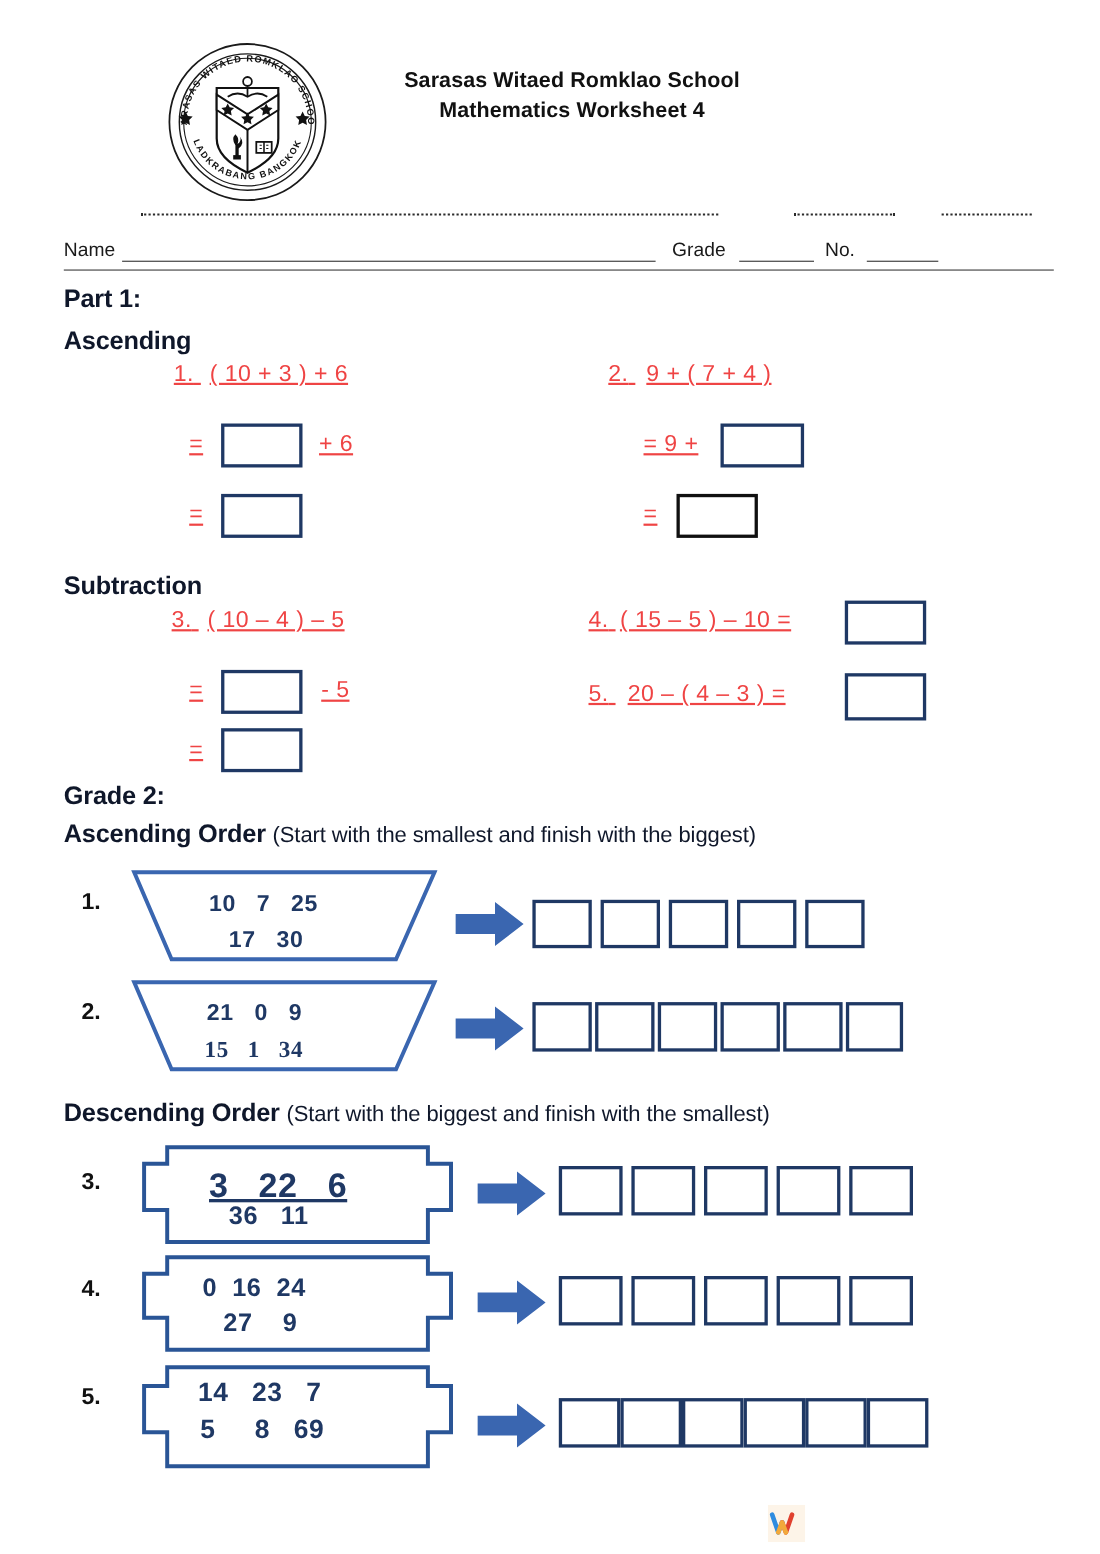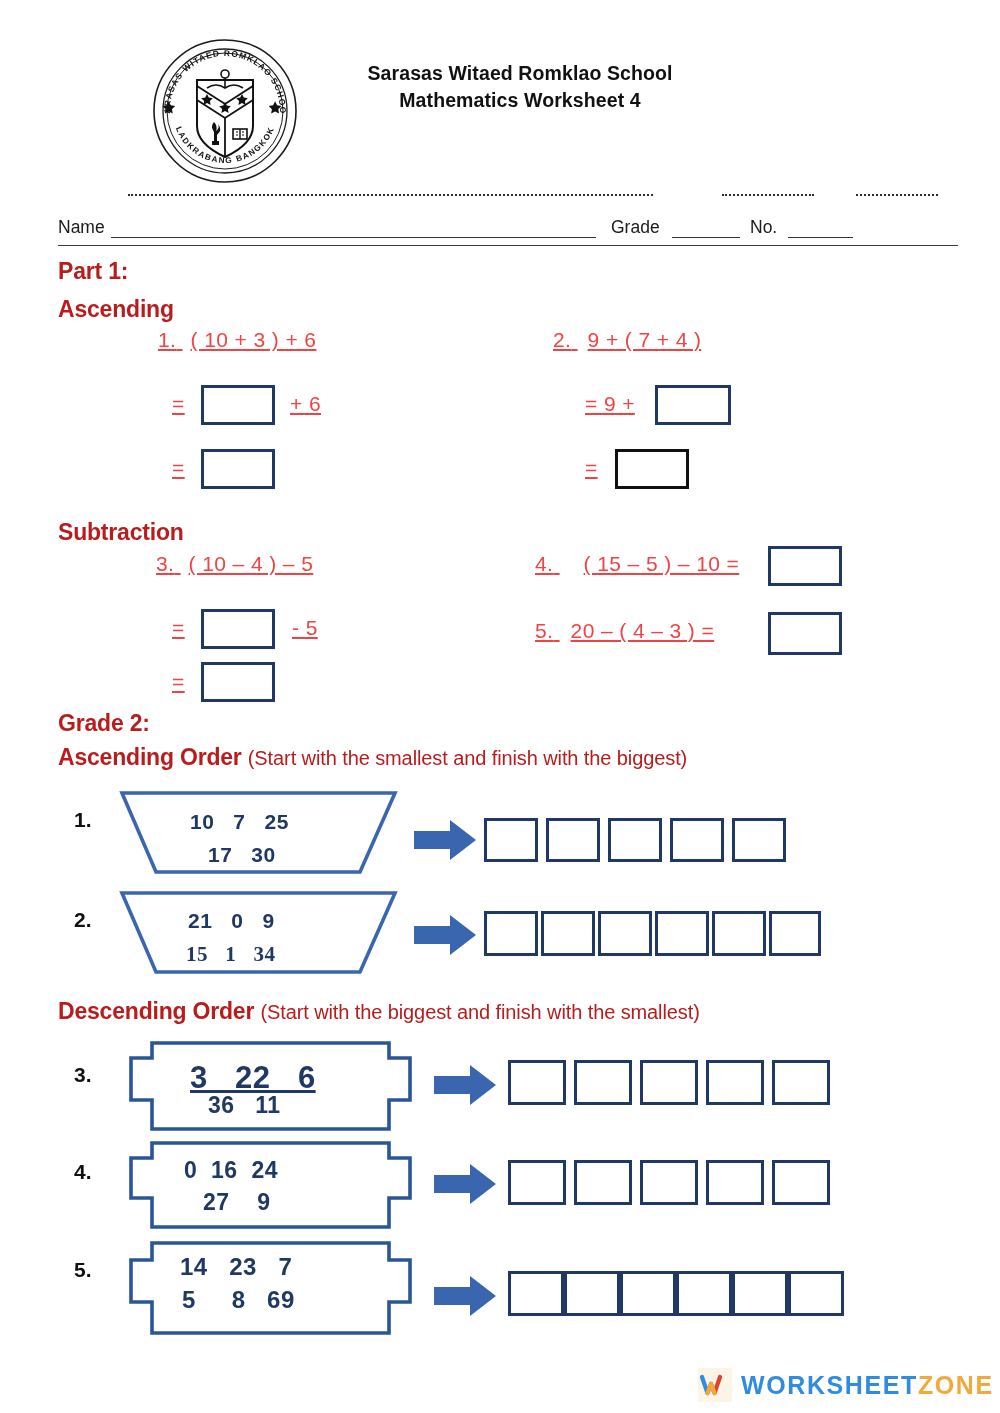--- a/index.html
+++ b/index.html
@@ -76,21 +76,21 @@
     position: absolute;
     left: 58px; top: 245px;
     width: 900px; height: 0;
     border-bottom: 1.8px solid #3a3a3a;
   }
 
   
   .hd {
     position: absolute;
     font-weight: bold;
-    color: #b91c1c;
+    color: #0f172a;
     font-size: 23px;
     letter-spacing: -.2px;
   }
   .hd .sub {
     font-weight: normal;
     font-size: 20px;
     letter-spacing: -.1px;
   }
 
   
@@ -253,21 +253,21 @@
   <span style="margin-left:8px">( 10 – 4 ) – 5</span>
 </div>
 <div class="prob" style="left:172px; top:616px;">=</div>
 <div class="abox" style="left:201px; top:609px; width:74px; height:40px;"></div>
 <div class="prob" style="left:292px; top:616px;">- 5</div>
 <div class="prob" style="left:172px; top:670px;">=</div>
 <div class="abox" style="left:201px; top:662px; width:74px; height:40px;"></div>
 
 <div class="prob" style="left:535px; top:552px;">
   <span>4.</span>
-  <span style="margin-left:24px">( 15 – 5 ) – 10 =</span>
+  <span style="margin-left:4px">( 15 – 5 ) – 10 =</span>
 </div>
 <div class="abox" style="left:768px; top:546px; width:74px; height:40px;"></div>
 
 <div class="prob" style="left:535px; top:619px;">
   <span>5.</span>
   <span style="margin-left:11px">20 – ( 4 – 3 ) =</span>
 </div>
 <div class="abox" style="left:768px; top:612px; width:74px; height:43px;"></div>
 
 <div class="hd" style="left:58px; top:710px;">Grade 2:</div>
@@ -380,16 +380,13 @@
 
 <div class="wz">
   <span class="wz-mark">
     <svg width="34" height="34" viewBox="0 0 34 34">
       <rect x="0" y="0" width="34" height="34" fill="#fdf4e8"></rect>
       <path d="M4,9 L9.5,25 L13,16" fill="none" stroke="#2f8ce0" stroke-width="4.2" stroke-linecap="round" stroke-linejoin="round"></path>
       <path d="M13,16 L16.5,25 L22,9" fill="none" stroke="#e0412f" stroke-width="4.2" stroke-linecap="round" stroke-linejoin="round"></path>
       <path d="M9.5,25 L13,16 L16.5,25" fill="none" stroke="#f2a93b" stroke-width="4.2" stroke-linecap="round" stroke-linejoin="round"></path>
     </svg>
   </span>
-  <span class="wz-text">
-    <span class="wz-a">WORKSHEET</span><span class="wz-b">ZONE</span>
-  </span>
 </div>
 
 </body></html>

